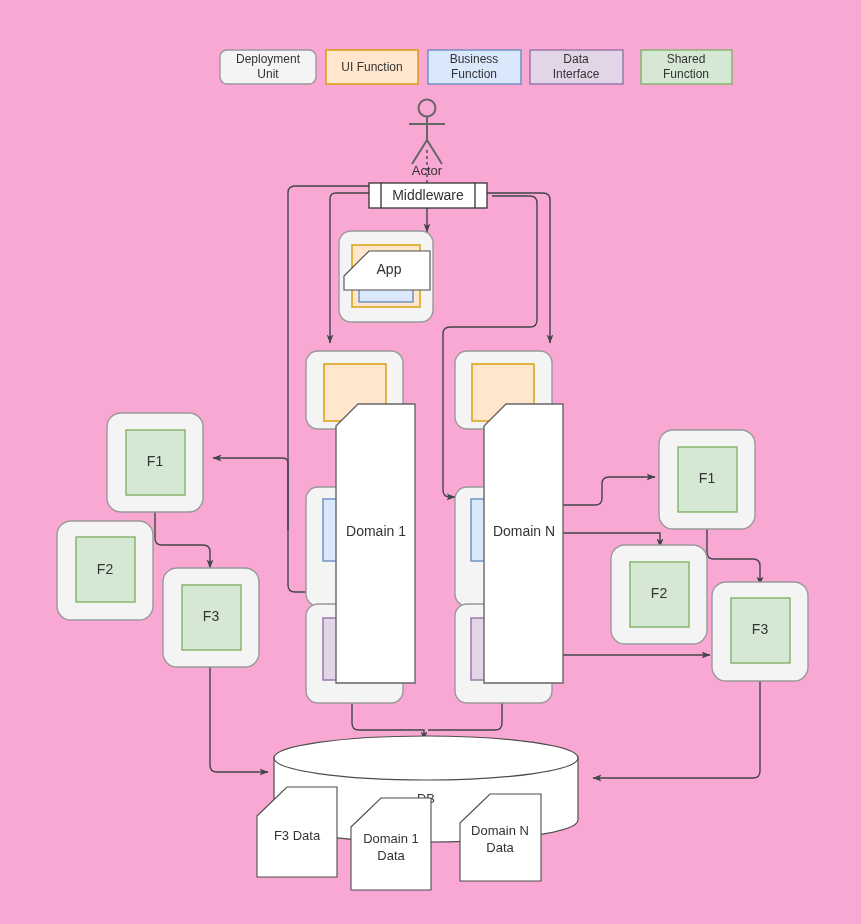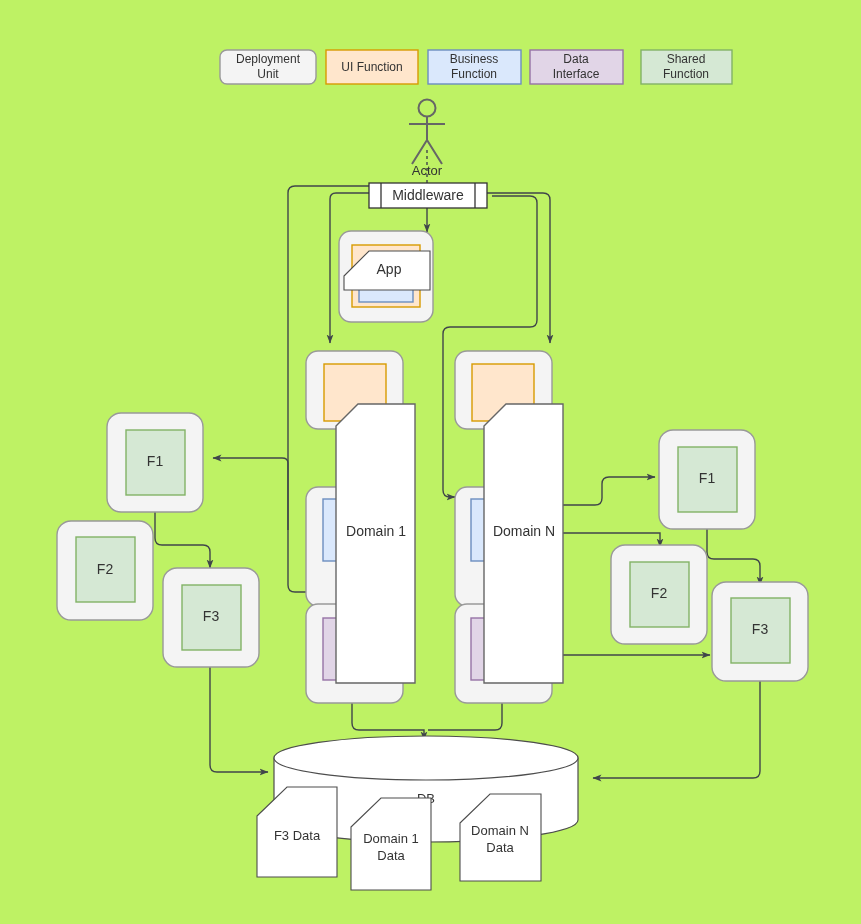--- a/index.html
+++ b/index.html
@@ -4,21 +4,21 @@
 <style>
   html, body {
     margin: 0;
     padding: 0;
     background: #ffffff;
   }
   #canvas {
     position: relative;
     width: 861px;
     height: 924px;
-    background: #bef264;
+    background: #f9a8d4;
     font-family: "Liberation Sans", sans-serif;
     overflow: hidden;
   }
   svg { display: block; }
   .lbl {
     font-family: "Liberation Sans", sans-serif;
     font-size: 13px;
     fill: #333333;
     text-anchor: middle;
     dominant-baseline: middle;

